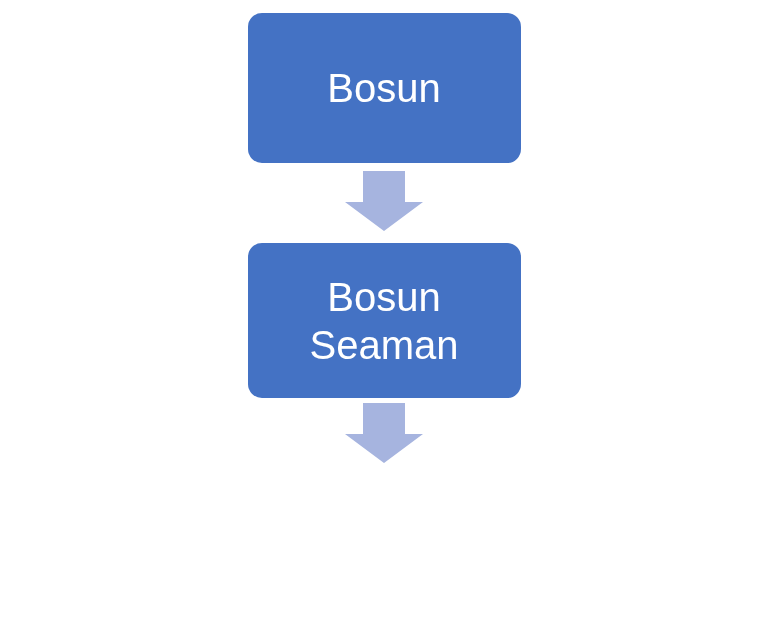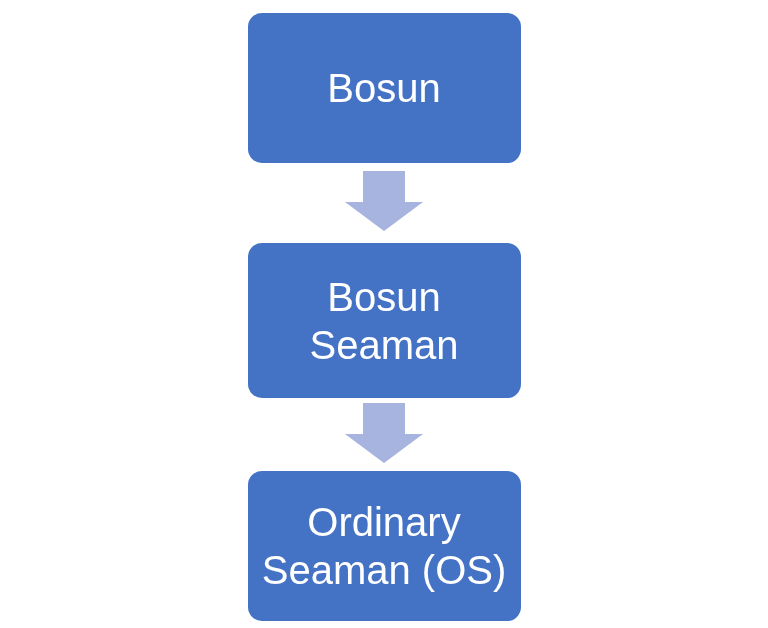--- a/index.html
+++ b/index.html
@@ -60,15 +60,14 @@
   <svg class="arrow a1" viewBox="0 0 78 60" aria-hidden="true">
     <polygon points="18,0 60,0 60,31 78,31 39,60 0,31 18,31"></polygon>
   </svg>
 
   <div class="node mid">Bosun Seaman</div>
 
   <svg class="arrow a2" viewBox="0 0 78 60" aria-hidden="true">
     <polygon points="18,0 60,0 60,31 78,31 39,60 0,31 18,31"></polygon>
   </svg>
 
-  <div class="node bottom">Ordinary Seaman (OS)</div>
 
 </div>
 
 </body></html>

